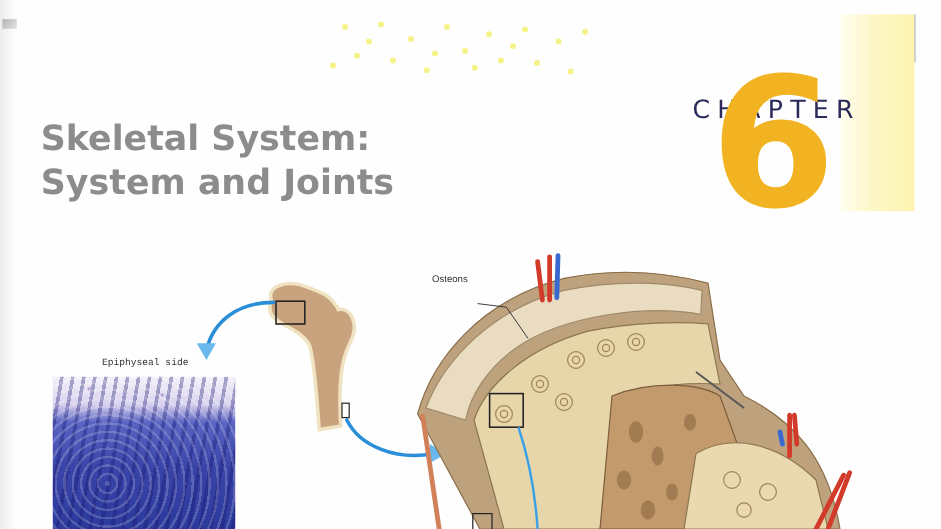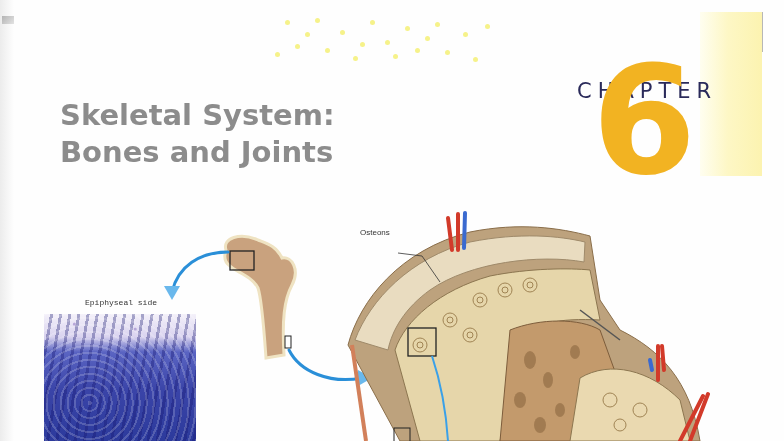--- a/index.html
+++ b/index.html
@@ -32,21 +32,21 @@
     .chapter-number {
       position: absolute; left: 592px; top: 56px;
       font-family: "DejaVu Sans", sans-serif; font-weight: bold;
       font-size: 150px; line-height: 130px; color: #f2b322; letter-spacing: -4px;
     }
     .title {
       position: absolute; left: 34px; top: 97px;
       font-family: "DejaVu Sans", sans-serif; font-weight: bold;
       font-size: 29px; line-height: 37px; color: #8c8c8c;
     }
-    .title span { display: block; margin-left: 26px; }
+    .title span { display: block; }
     .micro-label {
       position: absolute; left: 85px; top: 298px;
       font-family: Liberation Mono, monospace; font-size: 8px; color: #333;
     }
     .micro {
       position: absolute; left: 44px; top: 314px; width: 152px; height: 127px;
       background:
         radial-gradient(circle at 20% 8%, #b7a7d8 0 1px, transparent 2px),
         radial-gradient(circle at 60% 12%, #b7a7d8 0 1px, transparent 2px),
         repeating-linear-gradient(100deg, rgba(30,30,140,0.0) 0 6px, rgba(20,20,110,0.35) 6px 9px),
@@ -93,21 +93,21 @@
   </div>
 
   <div class="yellow-bar"></div>
   <div class="bar-edge"></div>
 
   <div class="chapter-label">CHAPTER</div>
   <div class="chapter-number">6</div>
 
   <h1 class="title" style="margin:0">
     <span>Skeletal System:</span>
-    <span>Bones and Joints</span>
+    <span>System and Joints</span>
   </h1>
 
   <div class="micro-label">Epiphyseal side</div>
   <div class="micro"></div>
 
   <svg class="art" width="784" height="441" viewBox="0 0 784 441">
 
     <g>
       <path d="M226,250 C222,238 240,232 258,240 C268,244 276,246 282,258 C292,256 300,270 292,285 C284,300 282,320 284,355 L266,358 C264,330 262,300 258,288 C252,276 236,272 230,266 C224,262 224,256 226,250 Z" fill="#c9a27e" stroke="#efe3c2" stroke-width="3"></path>
       <rect x="230" y="251" width="24" height="19" fill="none" stroke="#222" stroke-width="1.3"></rect>

